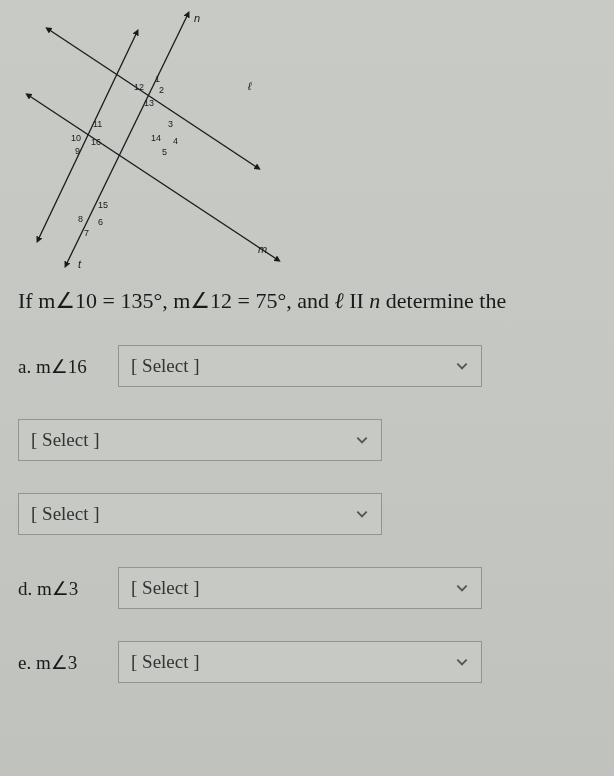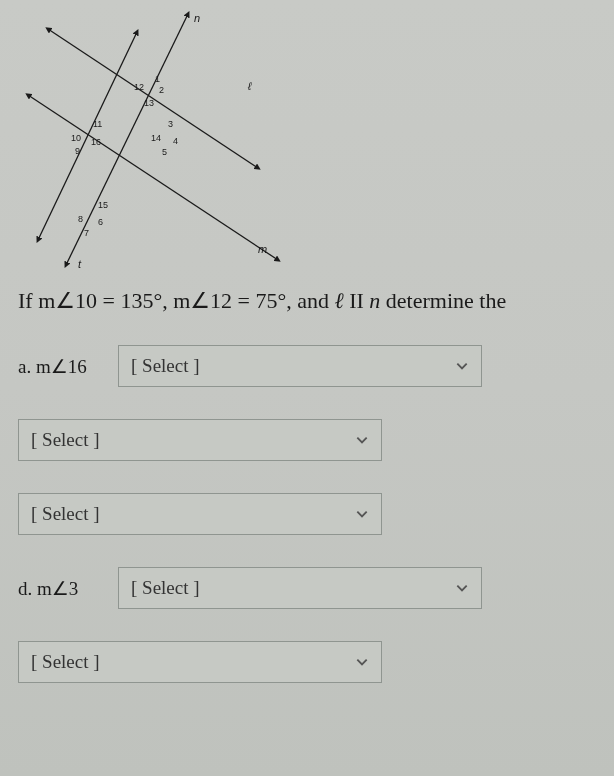--- a/index.html
+++ b/index.html
@@ -167,20 +167,21 @@
       <span>[ Select ]</span>
       <span class="chevron">
           <svg viewBox="0 0 12 12">
             <polyline points="2,4 6,8 10,4"></polyline>
           </svg>
         </span>
     </div>
   </div>
 
   <div class="qrow">
+    <span class="qlabel"><span>e.</span> <span class="angle">m∠3</span></span>
     <div class="select-box">
       <span>[ Select ]</span>
       <span class="chevron">
           <svg viewBox="0 0 12 12">
             <polyline points="2,4 6,8 10,4"></polyline>
           </svg>
         </span>
     </div>
   </div>
 

